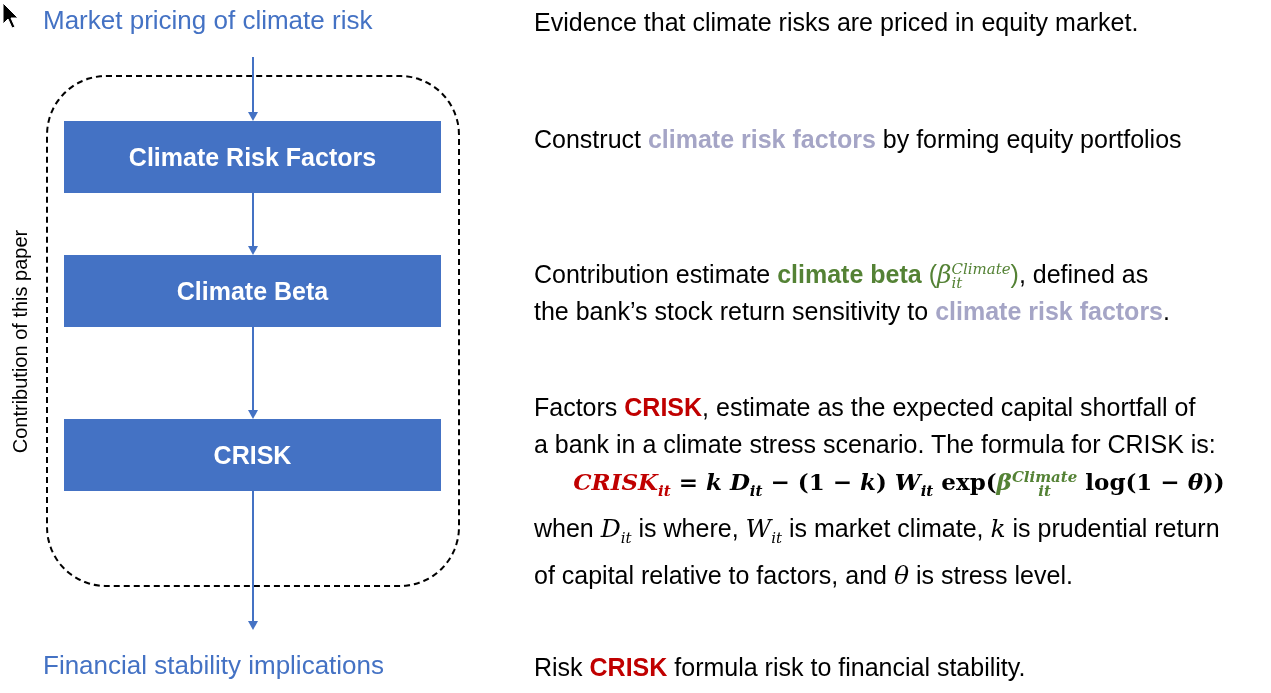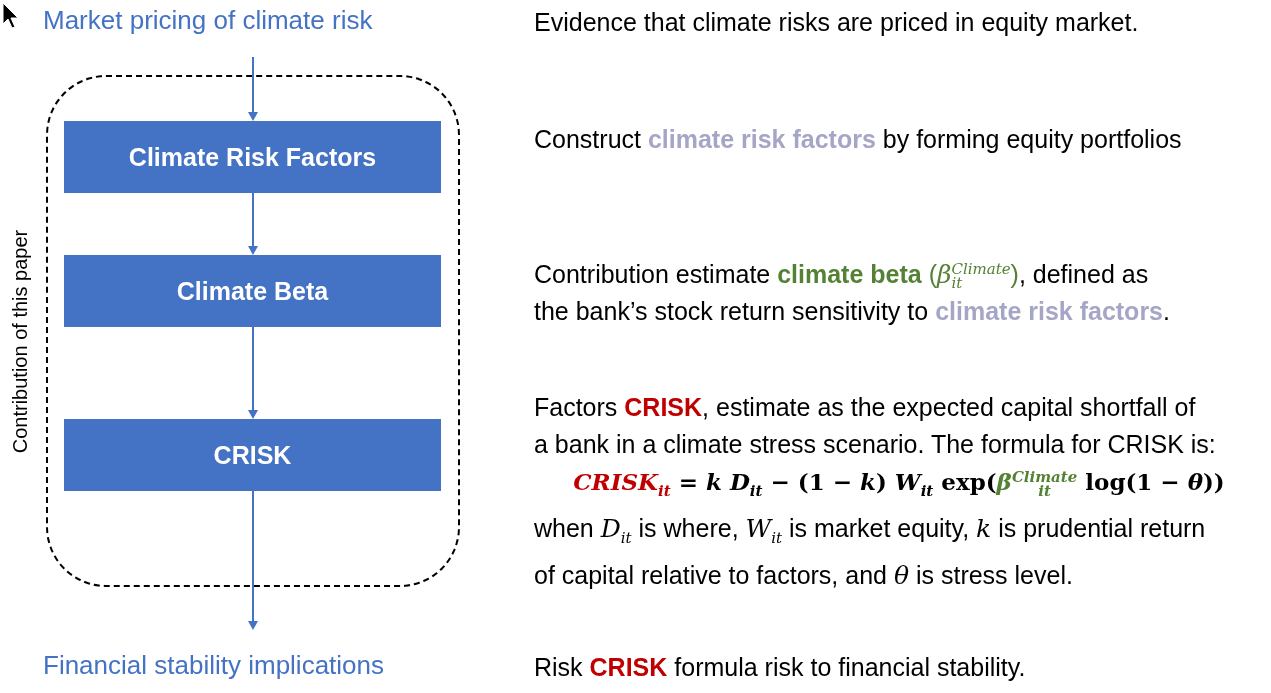--- a/index.html
+++ b/index.html
@@ -65,19 +65,19 @@
   <span class="greenmath">(<span class="math">β</span><span style="display:inline-block;vertical-align:middle;line-height:14px;font-size:15px;" class="math"><span style="display:block">Climate</span><span style="display:block">it</span></span>)</span><span>, defined as</span><br>
   <span>the bank’s stock return sensitivity to </span><span class="purple">climate risk factors</span><span>.</span>
 </div>
 
 <div class="abs txt" style="top:389px;">
   <span>Factors </span><span class="red">CRISK</span><span>, estimate as the expected capital shortfall of</span><br>
   <span>a bank in a climate stress scenario. The formula for CRISK is:</span><br>
   <div class="formula">
     <span class="math redmath">CRISK</span><sub class="math redmath">it</sub><span> = </span><span class="math">k</span> <span class="math">D</span><sub class="math">it</sub><span> − (1 − </span><span class="math">k</span><span>) </span><span class="math">W</span><sub class="math">it</sub><span> exp(</span><span class="greenmath"><span class="math">β</span><span style="display:inline-block;vertical-align:middle;line-height:14px;font-size:15px;" class="math"><span style="display:block">Climate</span><span style="display:block">it</span></span></span><span> log(1 − </span><span class="math">θ</span><span>))</span>
   </div>
-  <span>when </span><span class="math">D</span><sub class="math">it</sub><span> is where, </span><span class="math">W</span><sub class="math">it</sub><span> is market equity, </span><span class="math">k</span><span> is prudential return</span><br>
+  <span>when </span><span class="math">D</span><sub class="math">it</sub><span> is where, </span><span class="math">W</span><sub class="math">it</sub><span> is market climate, </span><span class="math">k</span><span> is prudential return</span><br>
   <span>of capital relative to factors, and </span><span class="math">θ</span><span> is stress level.</span>
 </div>
 
 <div class="abs txt" style="top:649px;">
   <span>Risk </span><span class="red">CRISK</span><span> formula risk to financial stability.</span>
 </div>
 
 </body></html>

